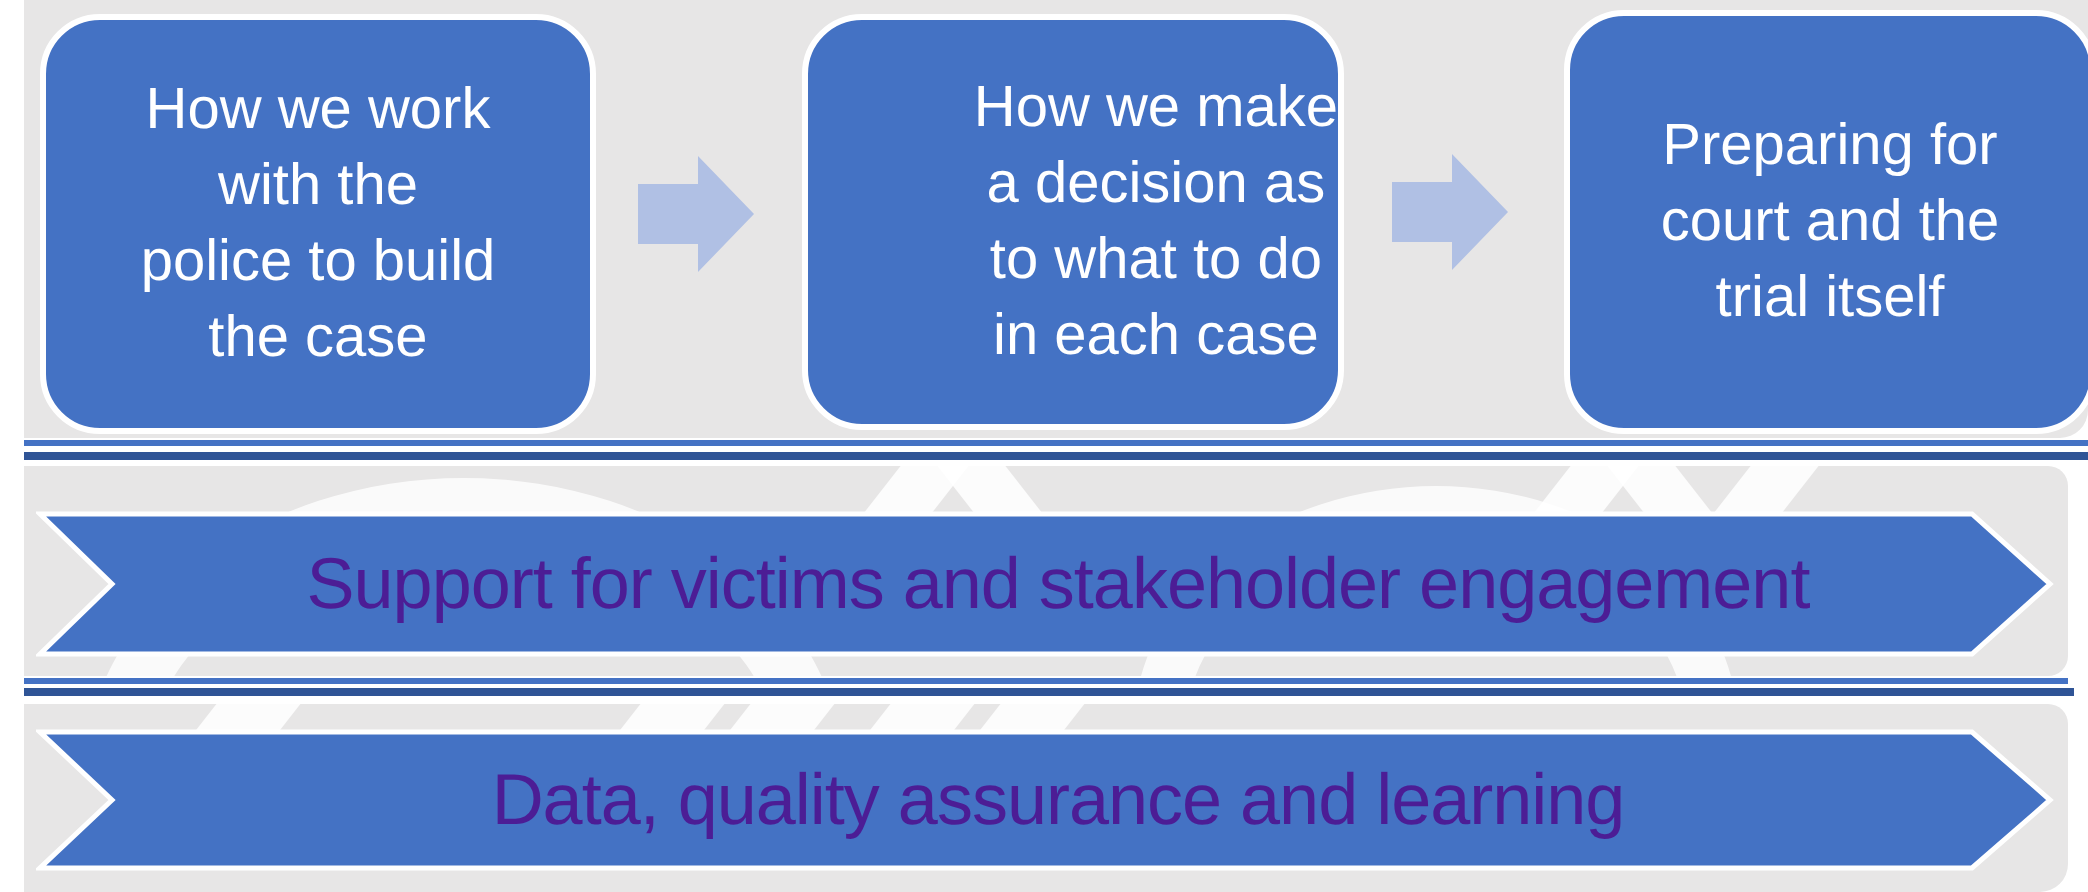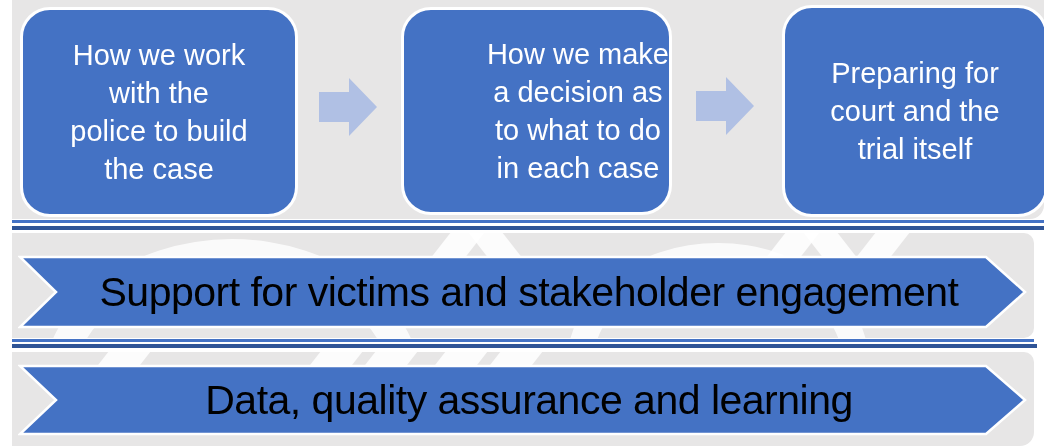--- a/index.html
+++ b/index.html
@@ -44,21 +44,21 @@
   #arrow-1{left:307px;top:78px;}
   #arrow-2{left:684px;top:77px;}
 
   
   .banner{position:absolute;width:1010px;}
   #banner-1{left:6px;top:255px;height:74px;}
   #banner-2{left:6px;top:364px;height:72px;}
   .banner svg{position:absolute;left:0;top:0;}
   .banner-label{
     position:absolute;inset:0;display:flex;align-items:center;justify-content:center;
-    color:#000000;font-size:41px;letter-spacing:-0.5px;padding-left:12px;
+    color:#4c1d95;font-size:36px;letter-spacing:-0.5px;padding-left:12px;
   }
 </style>
 </head>
 <body>
 
 <div class="stage">
 
   <div class="panel" id="panel-top">
     <div class="step-box" id="step-1">
       <span>How we work

